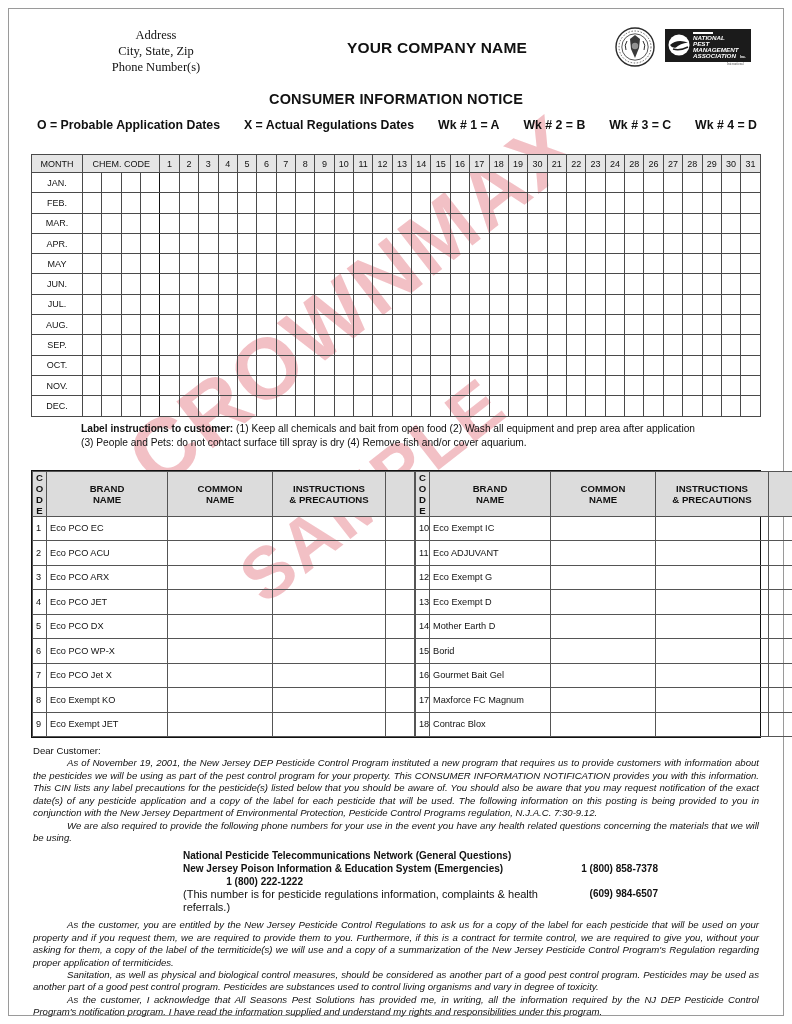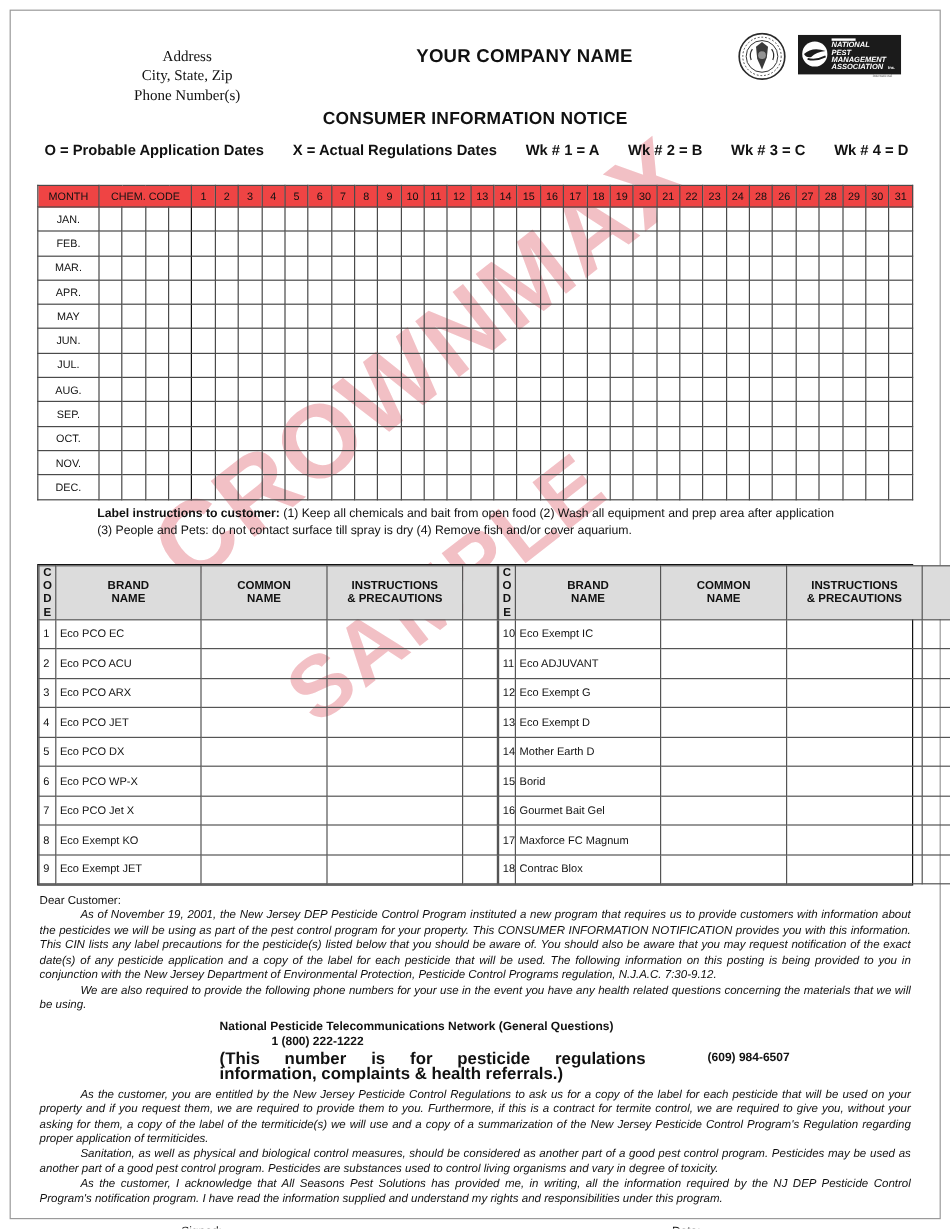--- a/index.html
+++ b/index.html
@@ -64,21 +64,21 @@
   }
 
   
   .hdr {
     position: relative;
     height: 62px;
   }
   .addr {
     position: absolute;
     left: 55px;
-    top: 12px;
+    top: 0;
     font-family: "Liberation Serif", serif;
     font-size: 12.5px;
     line-height: 16px;
     text-align: center;
     width: 140px;
   }
   .company {
     position: absolute;
     left: 236px;
     top: 12px;
@@ -144,21 +144,21 @@
   table.cal td, table.cal th {
     border: 1px solid #4a4a4a;
     font-size: 9px;
     font-weight: normal;
     padding: 0;
     height: 19.3px;
     text-align: center;
     background: transparent;
   }
   table.cal thead th {
-    background: #ef4444;
+    background: #e5e5e5;
     font-size: 9px;
     height: 17px;
   }
   th.c-month, td.c-month {
     width: 50px;
     font-size: 9.5px;
     border-right: 1.4px solid #111;
   }
   th.c-chem {
     border-right: 1.4px solid #111;
@@ -236,22 +236,22 @@
     font-size: 10px;
     font-weight: bold;
     line-height: 12.6px;
   }
   .phones .prow {
     display: flex;
   }
   .phones .pname { width: 355px; }
   .phones .pnum { width: 120px; text-align: right; }
   .phones .note {
-    font-weight: bold;
-    font-size: 14px;
+    font-weight: normal;
+    font-size: 11px;
     width: 355px;
   }
 
   .signline {
     margin: 14px 0 0 0;
     padding-left: 120px;
     font-size: 10px;
     display: flex;
     align-items: flex-end;
   }
@@ -1021,20 +1021,24 @@
         <p class="salutation">Dear Customer:</p>
         <p class="ind">As of November 19, 2001, the New Jersey DEP Pesticide Control Program instituted a new program that requires us to provide customers with information about the pesticides we will be using as part of the pest control program for your property.  This CONSUMER INFORMATION NOTIFICATION provides you with this information.  This CIN lists any label precautions for the pesticide(s) listed below that you should be aware of.  You should also be aware that you may request notification of the exact date(s) of any pesticide application and a copy of the label for each pesticide that will be used.  The following information on this posting is being provided to you in conjunction with the New Jersey Department of Environmental Protection, Pesticide Control Programs regulation, N.J.A.C. 7:30-9.12.</p>
         <p class="ind">We are also required to provide the following phone numbers for your use in the event you have any health related questions concerning the materials that we will be using.</p>
 
         <div class="phones">
           <div class="prow">
             <span class="pname">National Pesticide Telecommunications Network (General Questions)</span>
             <span class="pnum"></span>
           </div>
           <div class="prow">
+            <span class="pname">New Jersey Poison Information &amp; Education System (Emergencies)</span>
+            <span class="pnum">1 (800) 858-7378</span>
+          </div>
+          <div class="prow">
             <span class="pnum">1 (800) 222-1222</span>
           </div>
           <div class="prow">
             <span class="note">(This number is for pesticide regulations information, complaints &amp; health referrals.)</span>
             <span class="pnum">(609) 984-6507</span>
           </div>
         </div>
 
         <p class="ind">As the customer, you are entitled by the New Jersey Pesticide Control Regulations to ask us for a copy of the label for each pesticide that will be used on your property and if you request them, we are required to provide them to you.  Furthermore, if this is a contract for termite control, we are required to give you, without your asking for them, a copy of the label of the termiticide(s) we will use and a copy of a summarization of the New Jersey Pesticide Control Program's Regulation regarding proper application of termiticides.</p>
         <p class="ind">Sanitation, as well as physical and biological control measures, should be considered as another part of a good pest control program.  Pesticides may be used as another part of a good pest control program.  Pesticides are substances used to control living organisms and vary in degree of toxicity.</p>

